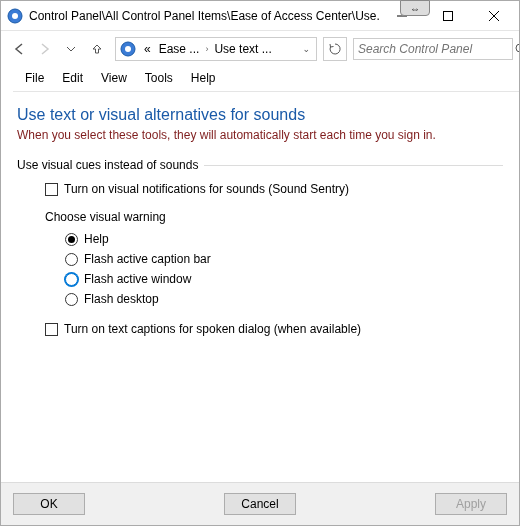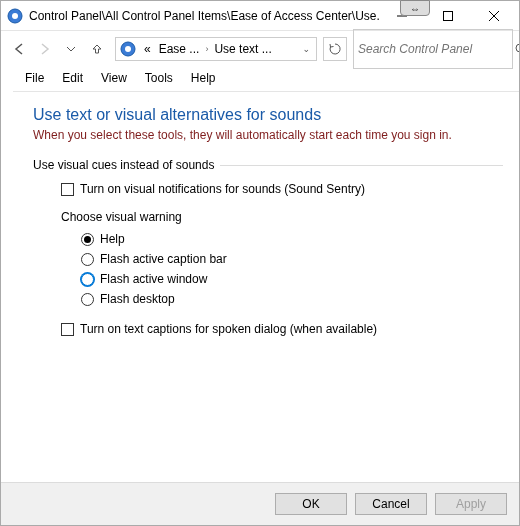--- a/index.html
+++ b/index.html
@@ -12,43 +12,43 @@
 .navbar { display: flex; align-items: center; height: 36px; padding: 0 6px; gap: 2px; }
 .navbtn { width: 24px; height: 24px; display: flex; align-items: center; justify-content: center; color: #555; border-radius: 2px; }
 .navbtn.disabled { color: #bbb; }
 .addrbar { flex: 1; height: 24px; border: 1px solid #ccc; display: flex; align-items: center; padding: 0 2px; margin: 0 4px; }
 .addrbar .cp-icon { width: 16px; height: 16px; margin: 0 4px 0 2px; }
 .addrbar .crumb { padding: 0 4px; white-space: nowrap; }
 .addrbar .sep { color: #666; padding: 0 2px; font-size: 9px; }
 .addrbar .spacer { flex: 1; }
 .addrbar .dd { color: #555; padding: 0 4px; font-size: 9px; }
 .refresh { width: 24px; height: 24px; border: 1px solid #ccc; display: flex; align-items: center; justify-content: center; margin-right: 4px; }
-.searchbar { width: 160px; height: 40px; border: 1px solid #ccc; display: flex; align-items: center; padding: 0 4px; }
+.searchbar { width: 160px; height: 22px; border: 1px solid #ccc; display: flex; align-items: center; padding: 0 4px; }
 .searchbar input { flex: 1; border: none; outline: none; font-size: 12px; color: #888; font-style: italic; background: transparent; }
 .searchbar .sicon { color: #555; }
 .menubar { display: flex; gap: 18px; padding: 4px 12px 6px 12px; border-bottom: 1px solid #e5e5e5; margin-left: 12px; }
 .menubar .mitem { color: #000; }
-.content { flex: 1; padding: 14px 16px 8px 32px; overflow: auto; }
+.content { flex: 1; padding: 14px 16px 8px 16px; overflow: auto; }
 .page-title { color: #1a5aa8; font-size: 16px; font-weight: 400; margin-bottom: 4px; }
 .subtitle { color: #7f1d1d; margin-bottom: 16px; }
 .groupline { display: flex; align-items: center; margin: 6px 0 10px 0; }
 .groupline .glabel { color: #000; white-space: nowrap; }
 .groupline .ghr { flex: 1; height: 1px; background: #dcdcdc; margin-left: 6px; }
 .indent { margin-left: 28px; }
 .checkrow { display: flex; align-items: flex-end; margin: 6px 0; gap: 6px; }
 .checkbox { width: 13px; height: 13px; border: 1px solid #333; background: #fff; flex-shrink: 0; }
 .radio { width: 13px; height: 13px; border: 1px solid #333; border-radius: 50%; background: #fff; flex-shrink: 0; display: flex; align-items: center; justify-content: center; }
 .radio.sel::after { content: ""; width: 7px; height: 7px; background: #000; border-radius: 50%; }
 .radio.focus { border-color: #0078d7; box-shadow: 0 0 0 1px #0078d7; }
 .subhead { margin: 14px 0 8px 0; }
 .radiogroup { margin-left: 20px; }
 .seealso { margin-top: 20px; }
 .link { color: #0066cc; cursor: pointer; margin: 6px 0 6px 22px; display: block; }
 .link.u { text-decoration: underline; }
-.buttonbar { background: #f0f0f0; border-top: 1px solid #dcdcdc; padding: 10px 12px; display: flex; justify-content: flex-end; gap: 8px; }
+.buttonbar { background: #f0f0f0; border-top: 1px solid #dcdcdc; padding: 10px 12px; display: flex; justify-content: space-between; gap: 8px; }
 .btn { min-width: 72px; height: 22px; border: 1px solid #adadad; background: #e1e1e1; display: flex; align-items: center; justify-content: center; }
 .btn.disabled { color: #a0a0a0; }
 svg { display: block; }
 </style>
 </head>
 <body>
 
 <div class="titlebar">
   <span class="icon">
     <svg viewBox="0 0 16 16" width="16" height="16">

